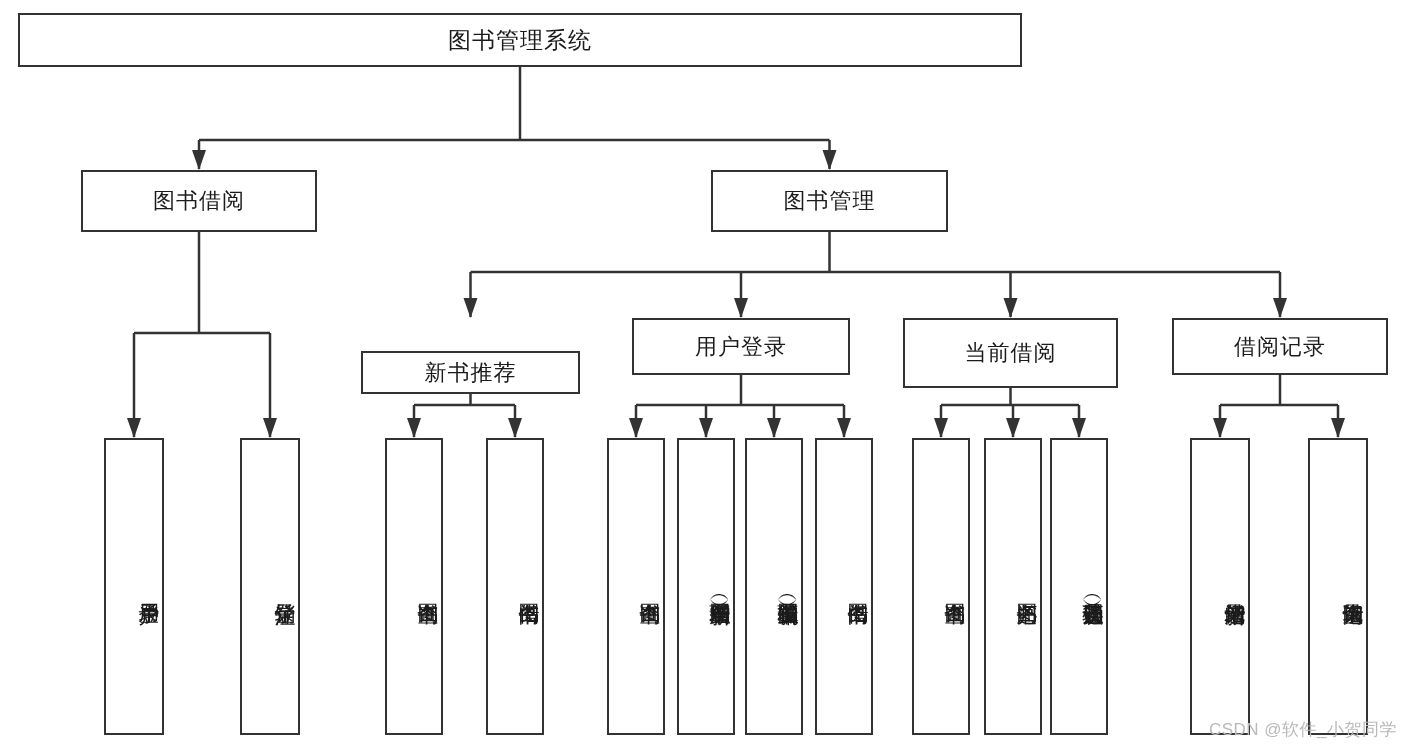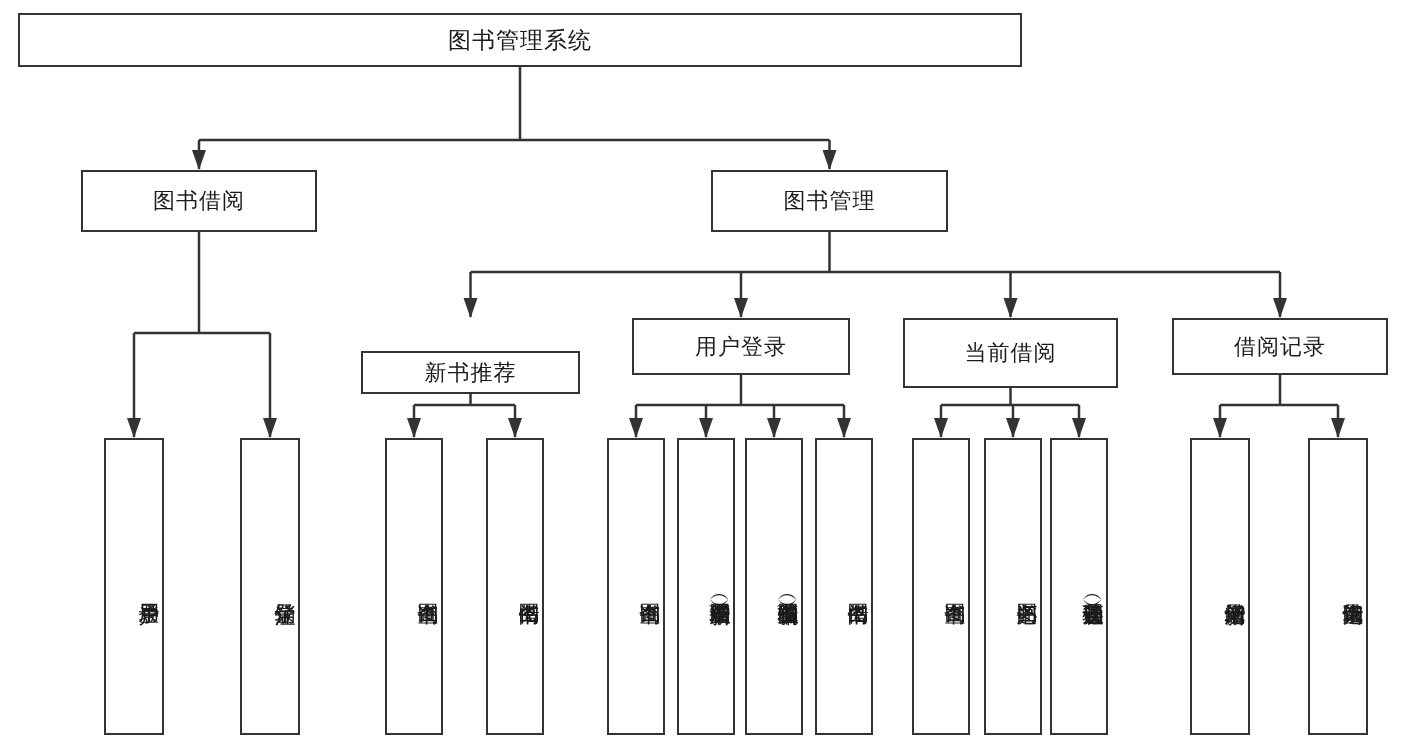--- a/index.html
+++ b/index.html
@@ -183,13 +183,14 @@
         <span>确认归还（管理员）</span>
       </div>
       <div class="node vert" style="left: 1190px; top: 438px; width: 60px; height: 297px;">
         <span>新增借阅记录</span>
       </div>
       <div class="node vert" style="left: 1308px; top: 438px; width: 60px; height: 297px;">
         <span>查询借阅记录</span>
       </div>
     </div>
 
+  <div id="watermark">CSDN @软件_小贺同学</div>
 </div>
 
 </body></html>

